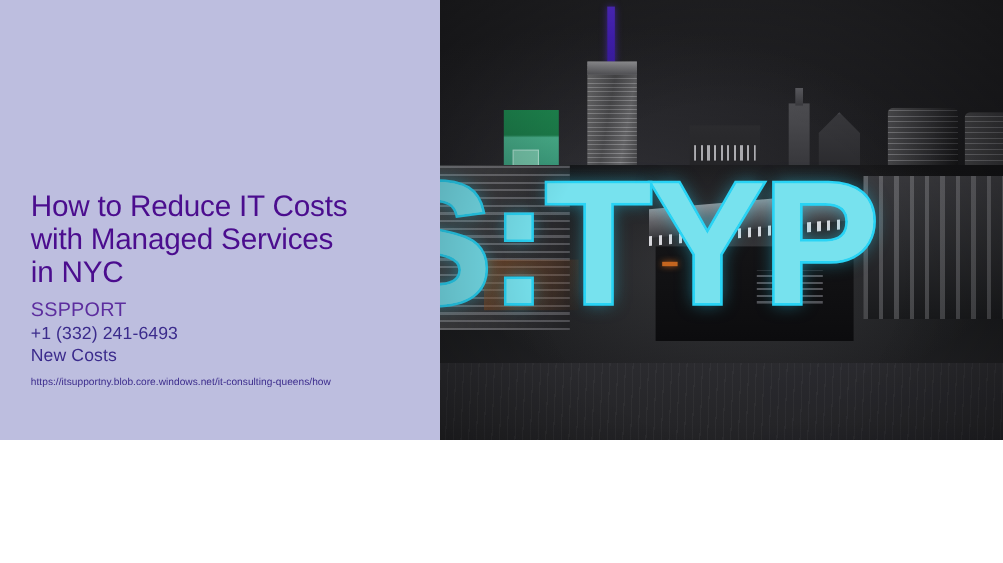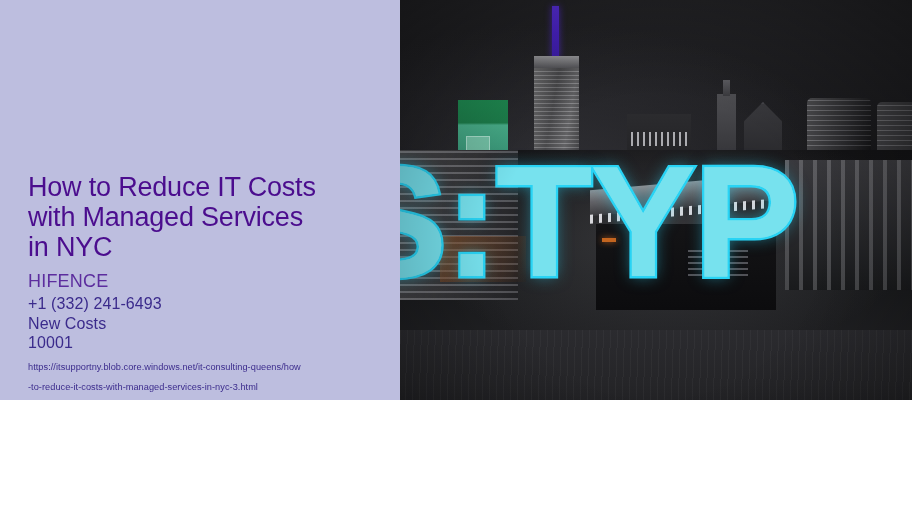--- a/index.html
+++ b/index.html
@@ -311,29 +311,27 @@
 
 <div class="page">
 
   <div class="left-panel">
     <div class="left-inner">
 
       <h1 class="article-title">How to Reduce IT Costs
 with Managed Services
 in NYC</h1>
 
-      <div class="brand-name">HIFENCE</div>
+      <div class="brand-name">SSPPORT</div>
 
       <div class="contact-line">+1 (332) 241-6493</div>
       <div class="contact-line">New Costs</div>
-      <div class="contact-line">10001</div>
 
       <div class="source-url">
         <span>https://itsupportny.blob.core.windows.net/it-consulting-queens/how</span>
-        <span>-to-reduce-it-costs-with-managed-services-in-nyc-3.html</span>
       </div>
 
     </div>
   </div>
 
   <div class="right-panel">
 
     <div class="img-sky"></div>
 
     <div class="sky-wrap">

